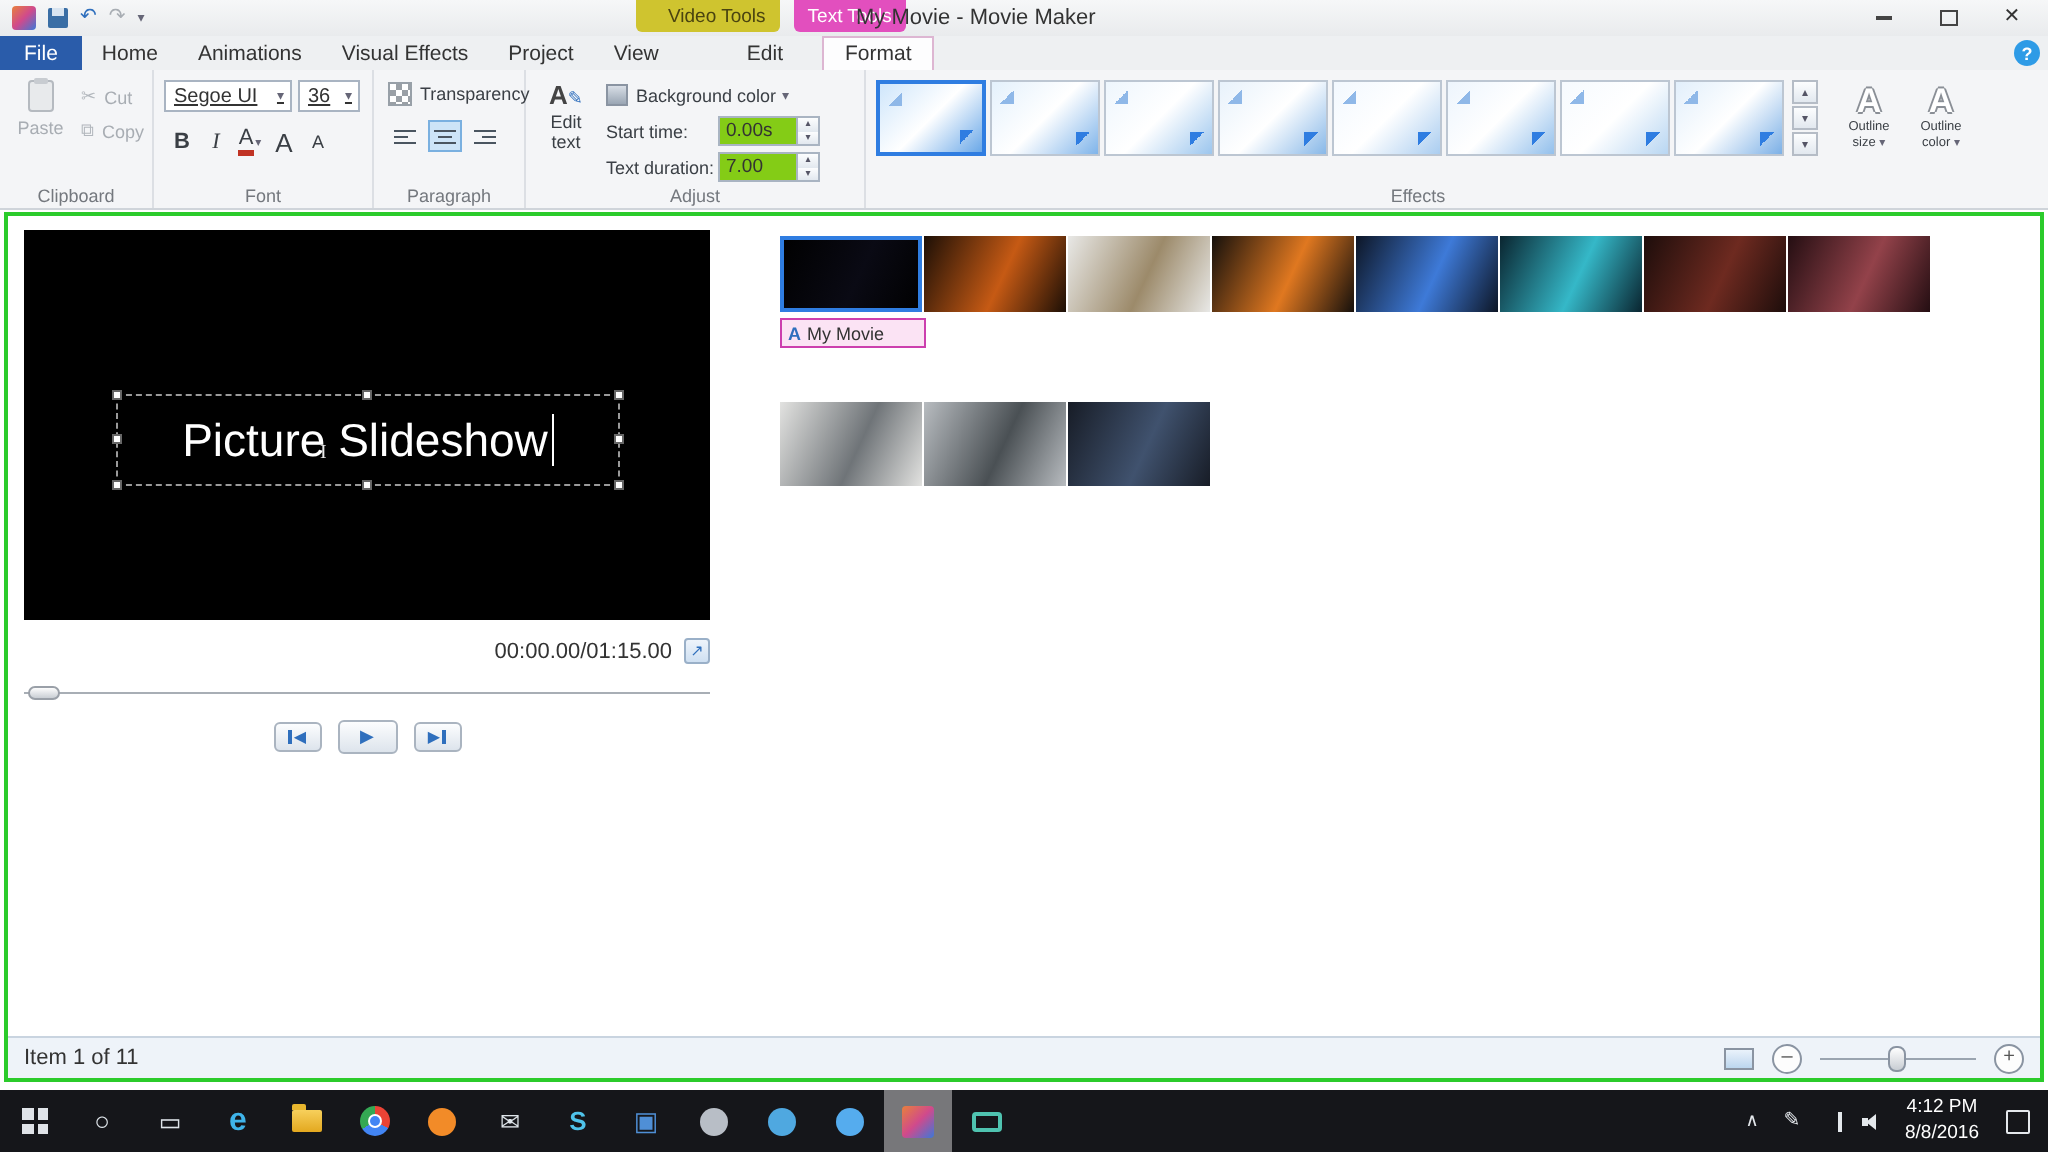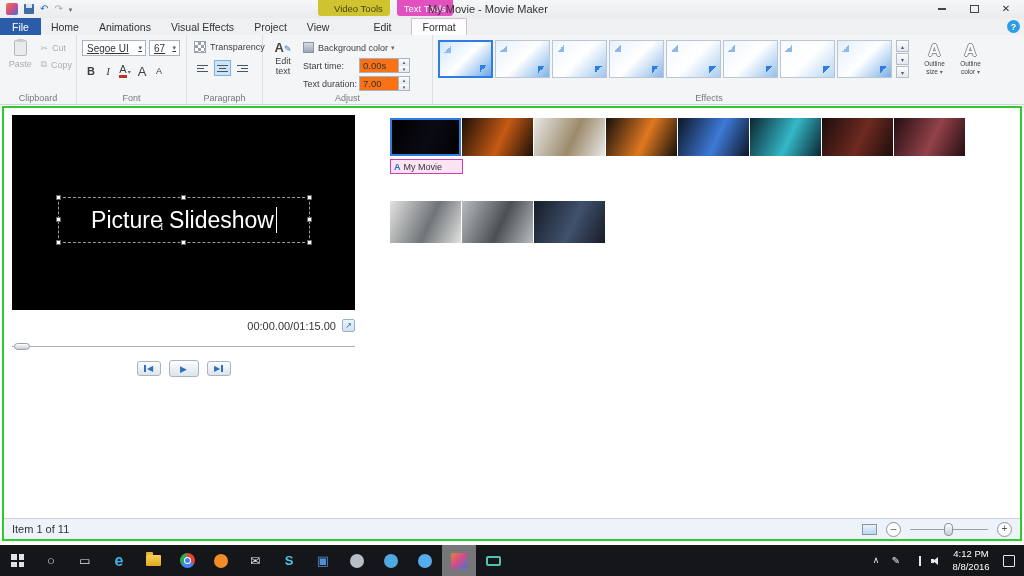--- a/index.html
+++ b/index.html
@@ -72,21 +72,21 @@
   .al.sel{background:#cde4f7;border-color:#7ab0e0;}
   
   .g-adj{width:170px;padding:4px 4px 12px 5px;display:flex;gap:5px;}
   .edit-text-btn{width:30px;display:flex;flex-direction:column;align-items:center;gap:2px;font-size:9px;color:#3a3f45;text-align:center;line-height:1.1;padding-top:2px;}
   .edit-text-ic{font-size:13px;font-weight:bold;color:#444;}
   .edit-text-ic .pen{font-size:9px;color:#2f6fbd;font-weight:normal;}
   .adj-col{display:flex;flex-direction:column;gap:3px;font-size:9px;color:#3a3f45;padding-top:1px;}
   .adj-row{display:flex;align-items:center;height:15px;}
   .bg-ic{width:11px;height:11px;background:linear-gradient(#d8dee6,#9aa6b4);border:1px solid #8a94a2;margin-right:4px;flex:none;}
   .adj-lbl{width:56px;white-space:nowrap;}
-  .num{width:40px;height:15px;border:1px solid #a9b4c2;background:#f97316;font-size:9.5px;display:flex;align-items:center;padding-left:3px;color:#333;}
+  .num{width:40px;height:15px;border:1px solid #a9b4c2;background:#84cc16;font-size:9.5px;display:flex;align-items:center;padding-left:3px;color:#333;}
   .spin{display:flex;flex-direction:column;width:11px;height:15px;border:1px solid #a9b4c2;border-left:none;}
   .spin span{flex:1;display:flex;align-items:center;justify-content:center;font-size:5px;color:#556;background:linear-gradient(#fcfdfe,#e2e8ef);}
   .adj-arr{font-size:7px;color:#667;margin-left:3px;}
   
   .g-fx{width:552px;padding:5px 4px 12px 5px;display:flex;gap:4px;border-right:none;}
   .fx-list{display:flex;gap:2px;}
   .fx{width:55px;height:38px;border:1px solid #bcc6d2;position:relative;flex:none;}
   .fx.sel{border:2px solid #2f7de1;}
   .fx::after{content:"";position:absolute;right:4px;bottom:4px;width:7px;height:7px;background:linear-gradient(135deg,#2f7de1 50%,transparent 50%);}
   .fx::before{content:"";position:absolute;left:4px;top:4px;width:7px;height:7px;background:linear-gradient(315deg,#8fb8e8 50%,transparent 50%);}
@@ -229,21 +229,21 @@
       <div class="glabel">Clipboard</div>
     </div>
 
     <div class="rgroup g-font">
       <div class="font-row1">
         <div class="combo family">
           <span>Segoe UI</span>
           <span class="arr">▾</span>
         </div>
         <div class="combo size">
-          <span>67</span>
+          <span>36</span>
           <span class="arr">▾</span>
         </div>
       </div>
       <div class="font-row2">
         <span class="fbtn b-bold">B</span>
         <span class="fbtn b-italic">I</span>
         <span class="fbtn">
             <span class="b-color">A</span>
             <span class="arr">▾</span>
           </span>

